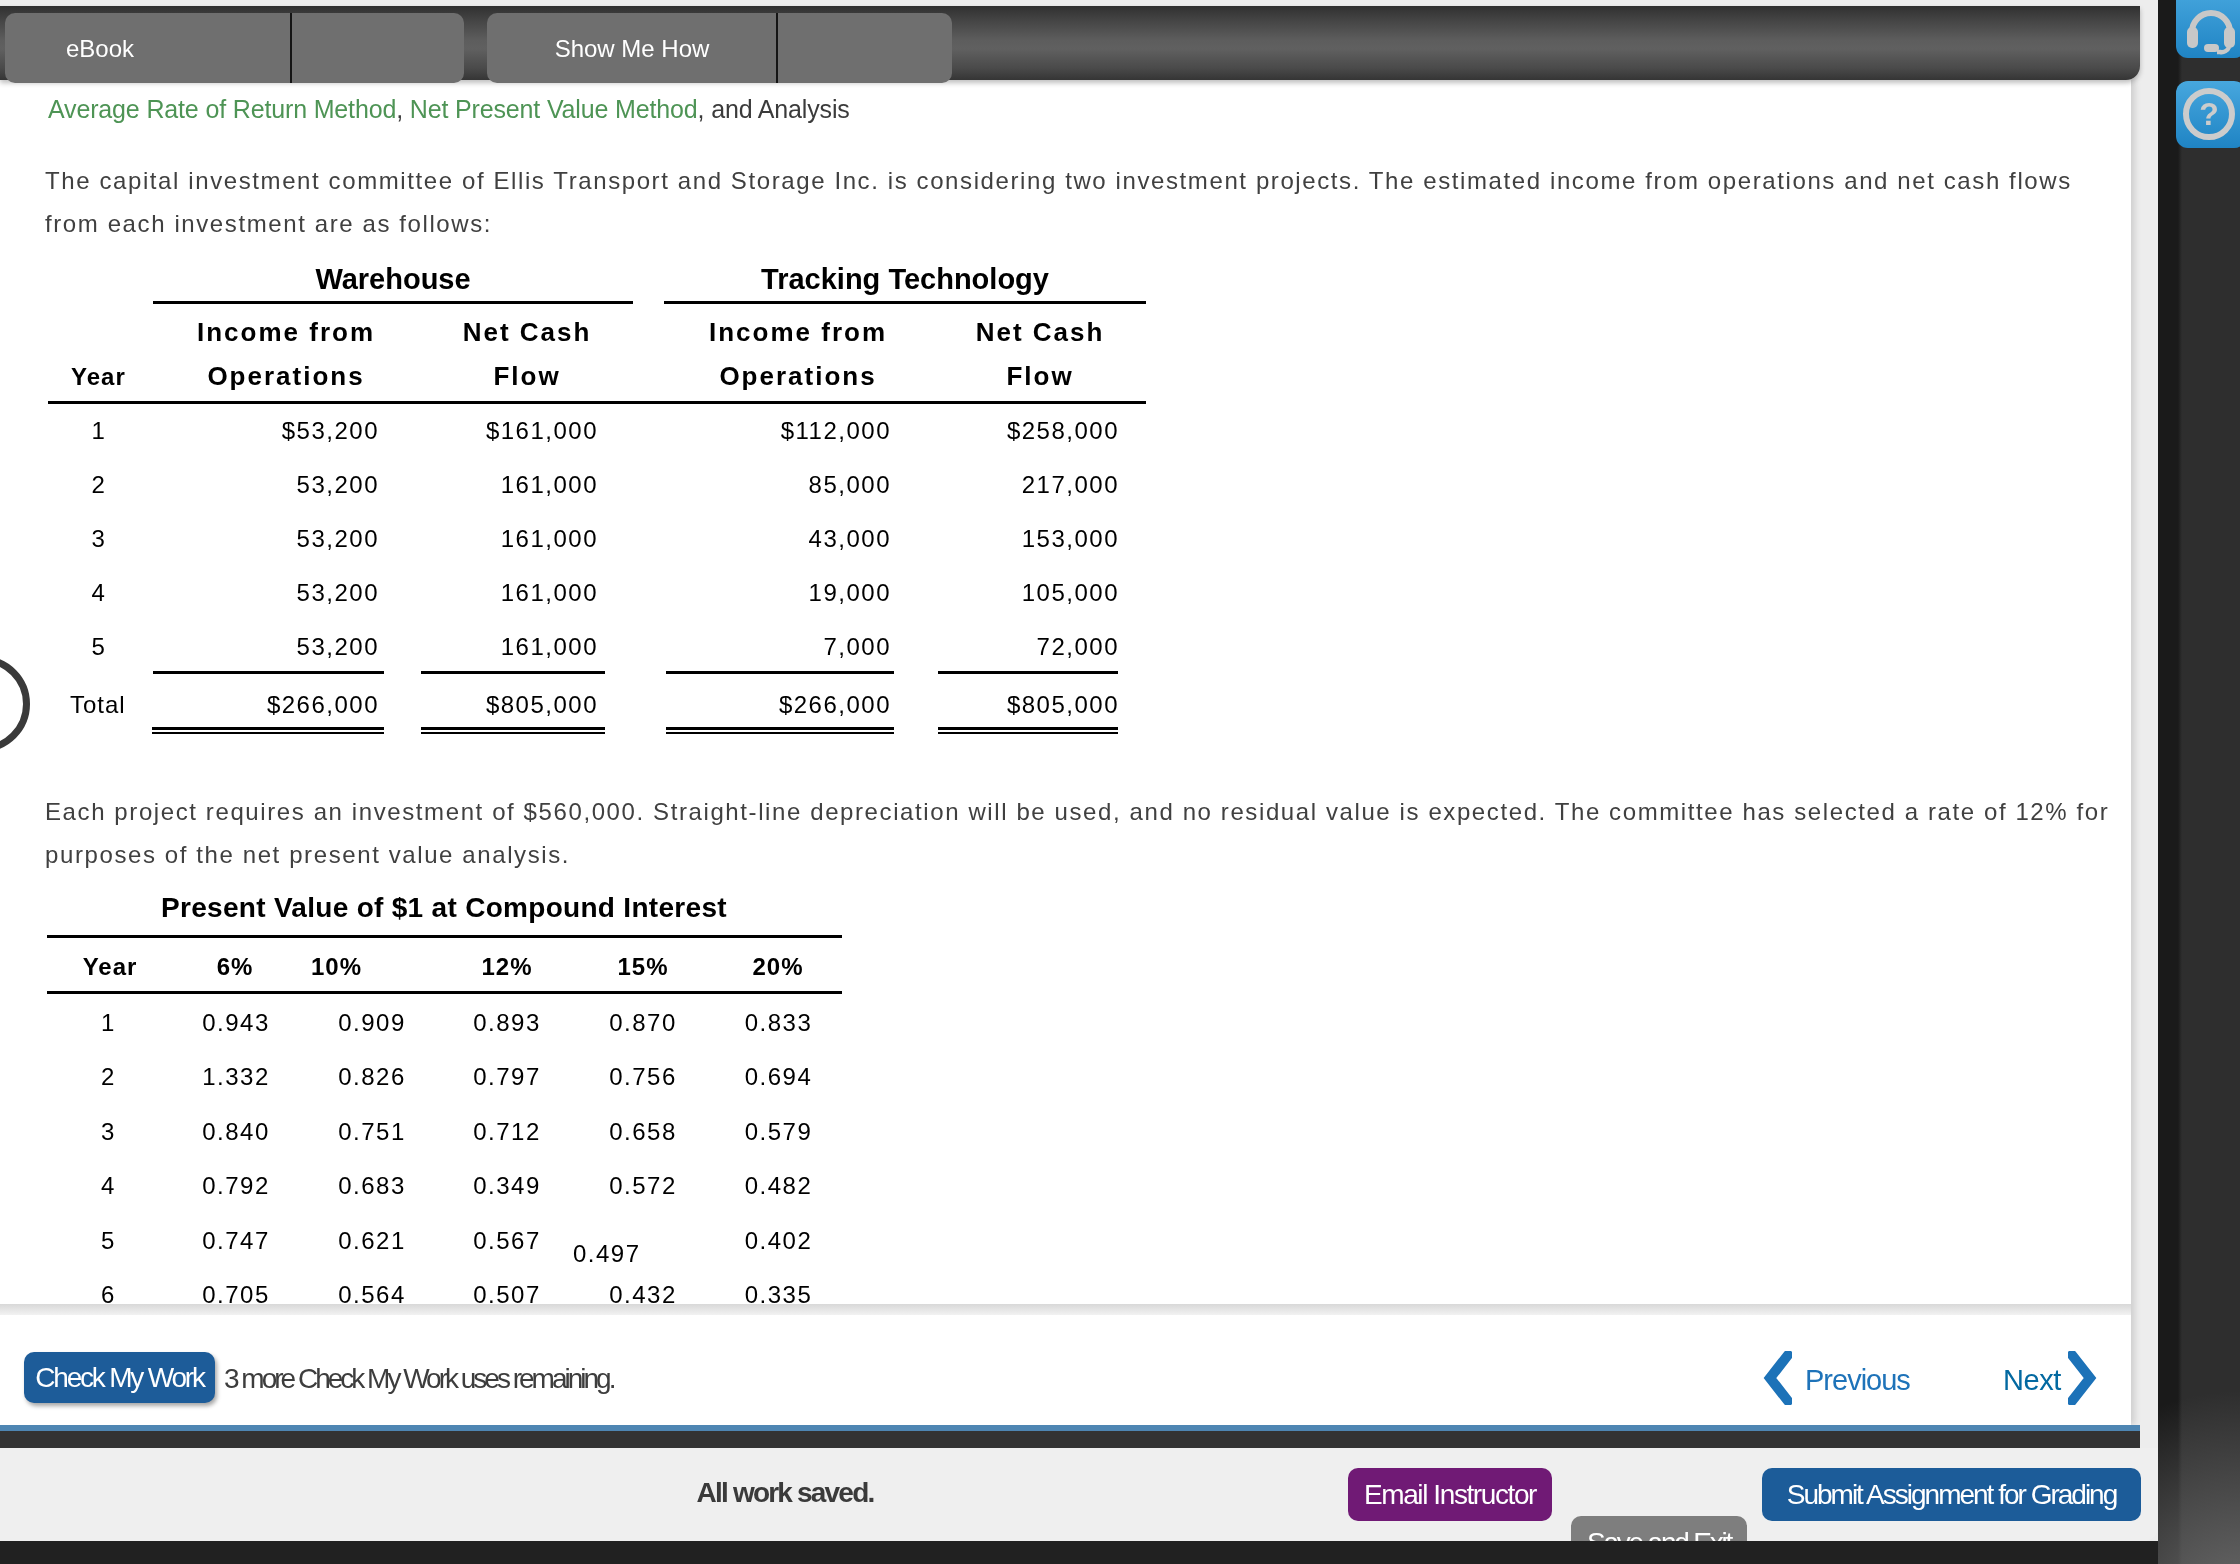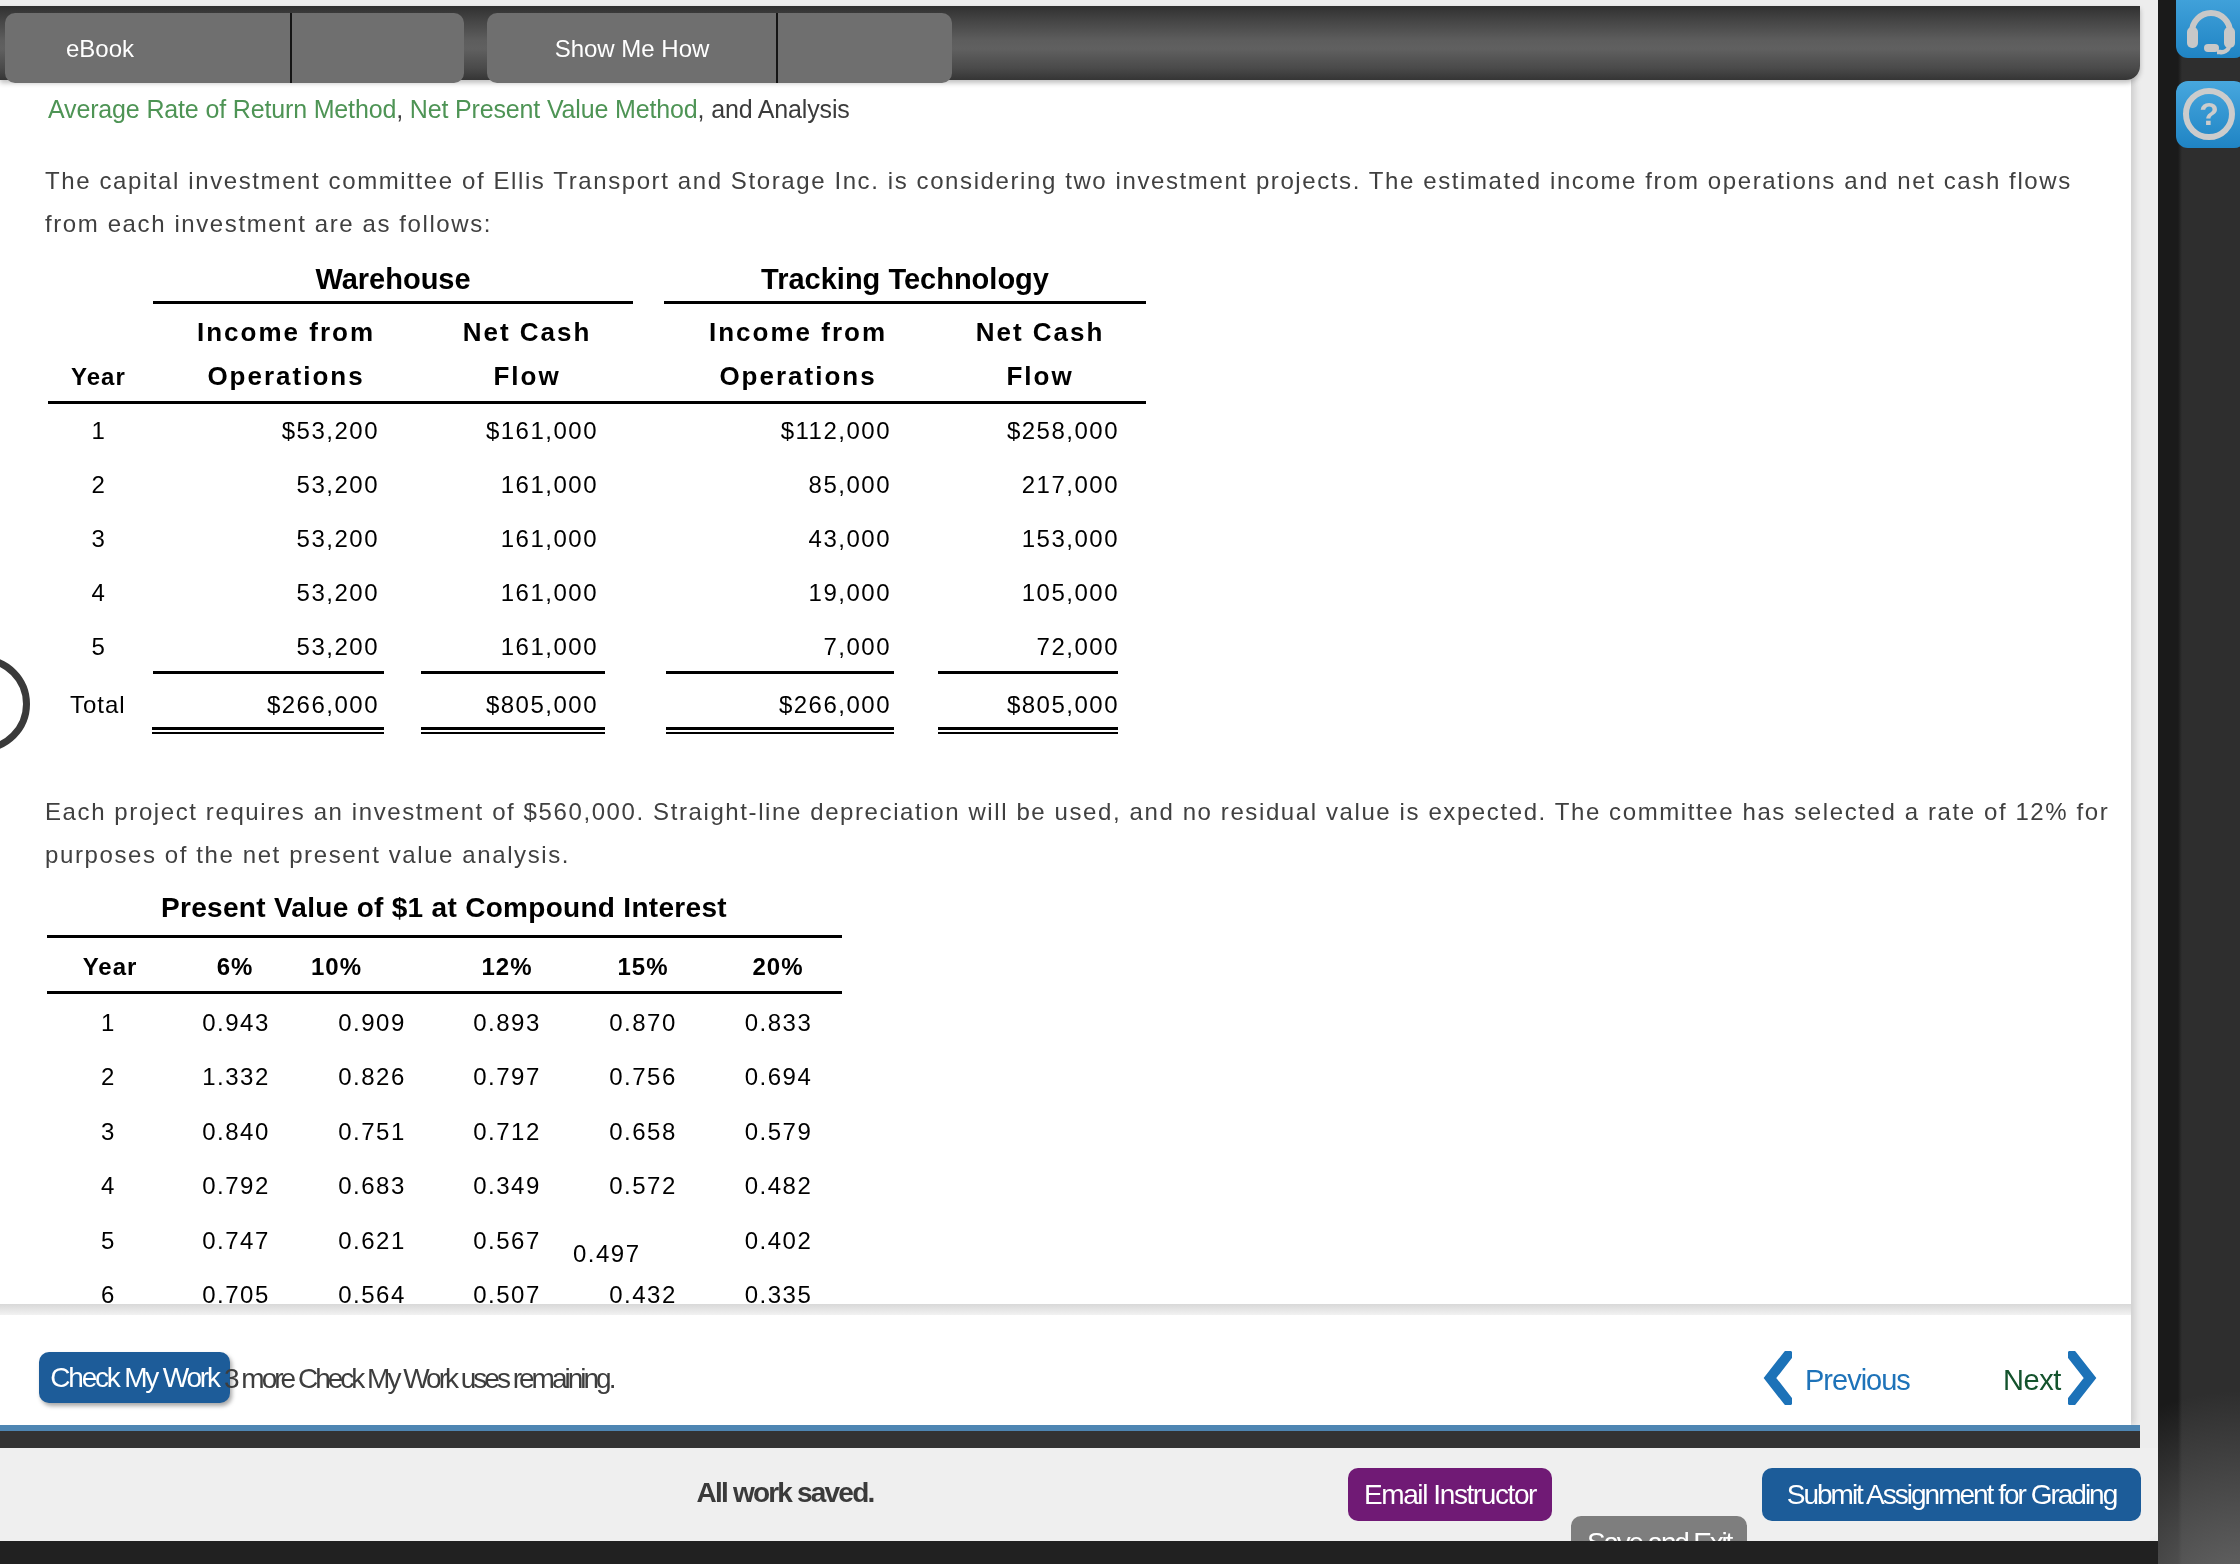--- a/index.html
+++ b/index.html
@@ -109,29 +109,29 @@
 <div style="position:absolute;top:1228.7px;font-size:24px;line-height:24px;white-space:nowrap;left:437.0px;width:140px;text-align:center;letter-spacing:1.5px;">0.567</div>
 <div style="position:absolute;top:1242px;font-size:24px;line-height:24px;white-space:nowrap;left:573.0px;width:140px;text-align:left;letter-spacing:1.5px;">0.497</div>
 <div style="position:absolute;top:1228.7px;font-size:24px;line-height:24px;white-space:nowrap;left:708.5px;width:140px;text-align:center;letter-spacing:1.5px;">0.402</div>
 <div style="position:absolute;top:1282.7px;font-size:24px;line-height:24px;white-space:nowrap;left:78.5px;width:60px;text-align:center;letter-spacing:1.5px;">6</div>
 <div style="position:absolute;top:1282.7px;font-size:24px;line-height:24px;white-space:nowrap;left:166.0px;width:140px;text-align:center;letter-spacing:1.5px;">0.705</div>
 <div style="position:absolute;top:1282.7px;font-size:24px;line-height:24px;white-space:nowrap;left:302.0px;width:140px;text-align:center;letter-spacing:1.5px;">0.564</div>
 <div style="position:absolute;top:1282.7px;font-size:24px;line-height:24px;white-space:nowrap;left:437.0px;width:140px;text-align:center;letter-spacing:1.5px;">0.507</div>
 <div style="position:absolute;top:1282.7px;font-size:24px;line-height:24px;white-space:nowrap;left:573.0px;width:140px;text-align:center;letter-spacing:1.5px;">0.432</div>
 <div style="position:absolute;top:1282.7px;font-size:24px;line-height:24px;white-space:nowrap;left:708.5px;width:140px;text-align:center;letter-spacing:1.5px;">0.335</div>
 <div style="position:absolute;left:0px;top:1304px;width:2131px;height:11px;background:linear-gradient(180deg,#d8d8d8,#f2f2f2);"></div>
-<div style="position:absolute;left:24px;top:1352px;width:191px;height:51px;background:#1d5c99;border-radius:10px;box-shadow:2px 3px 4px rgba(0,0,0,0.35);display:flex;align-items:center;justify-content:center;margin-left:15px;">
+<div style="position:absolute;left:24px;top:1352px;width:191px;height:51px;background:#1d5c99;border-radius:10px;box-shadow:2px 3px 4px rgba(0,0,0,0.35);display:flex;align-items:center;justify-content:center;">
     <span style="color:#fff;font-size:28px;letter-spacing:-2.2px;white-space:nowrap;">Check My Work</span>
   </div>
 <div style="position:absolute;top:1365.3px;font-size:28px;line-height:28px;white-space:nowrap;left:224.0px;color:#3d3d3d;letter-spacing:-3.0px;">3 more Check My Work uses remaining.</div>
 <svg style="position:absolute;left:1762px;top:1351px;" width="30" height="54" viewBox="0 0 30 54">
     <path d="M26 4 L8 27 L26 50" stroke="#1c72b8" stroke-width="10" fill="none" stroke-linecap="round"></path>
   </svg>
 <div style="position:absolute;top:1365.5px;font-size:29px;line-height:29px;white-space:nowrap;left:1805.0px;color:#1e73b9;letter-spacing:-1.0px;">Previous</div>
-<div style="position:absolute;top:1365.5px;font-size:29px;line-height:29px;white-space:nowrap;left:2003.0px;color:#14532d;letter-spacing:-0.4px;">Next</div>
+<div style="position:absolute;top:1365.5px;font-size:29px;line-height:29px;white-space:nowrap;left:2003.0px;color:#0369a1;letter-spacing:-0.4px;">Next</div>
 <svg style="position:absolute;left:2068px;top:1351px;" width="30" height="54" viewBox="0 0 30 54">
     <path d="M4 4 L22 27 L4 50" stroke="#1c72b8" stroke-width="10" fill="none" stroke-linecap="round"></path>
   </svg>
 <div style="position:absolute;left:0px;top:1425px;width:2140px;height:6px;background:#4e86b3;"></div>
 <div style="position:absolute;left:0px;top:1431px;width:2140px;height:17px;background:#333333;"></div>
 <div style="position:absolute;left:0px;top:1448px;width:2158px;height:93px;background:#efefef;border-radius:0 0 14px 0;"></div>
 <div style="position:absolute;top:1479.3px;font-size:28px;line-height:28px;white-space:nowrap;left:585.0px;width:400px;text-align:center;font-weight:bold;color:#3a3a3a;letter-spacing:-1.8px;">All work saved.</div>
 <div style="position:absolute;left:1348px;top:1468px;width:204px;height:53px;background:#701a75;border-radius:10px;display:flex;align-items:center;justify-content:center;">
     <span style="color:#fff;font-size:28px;letter-spacing:-1.4px;white-space:nowrap;">Email Instructor</span>
   </div>

